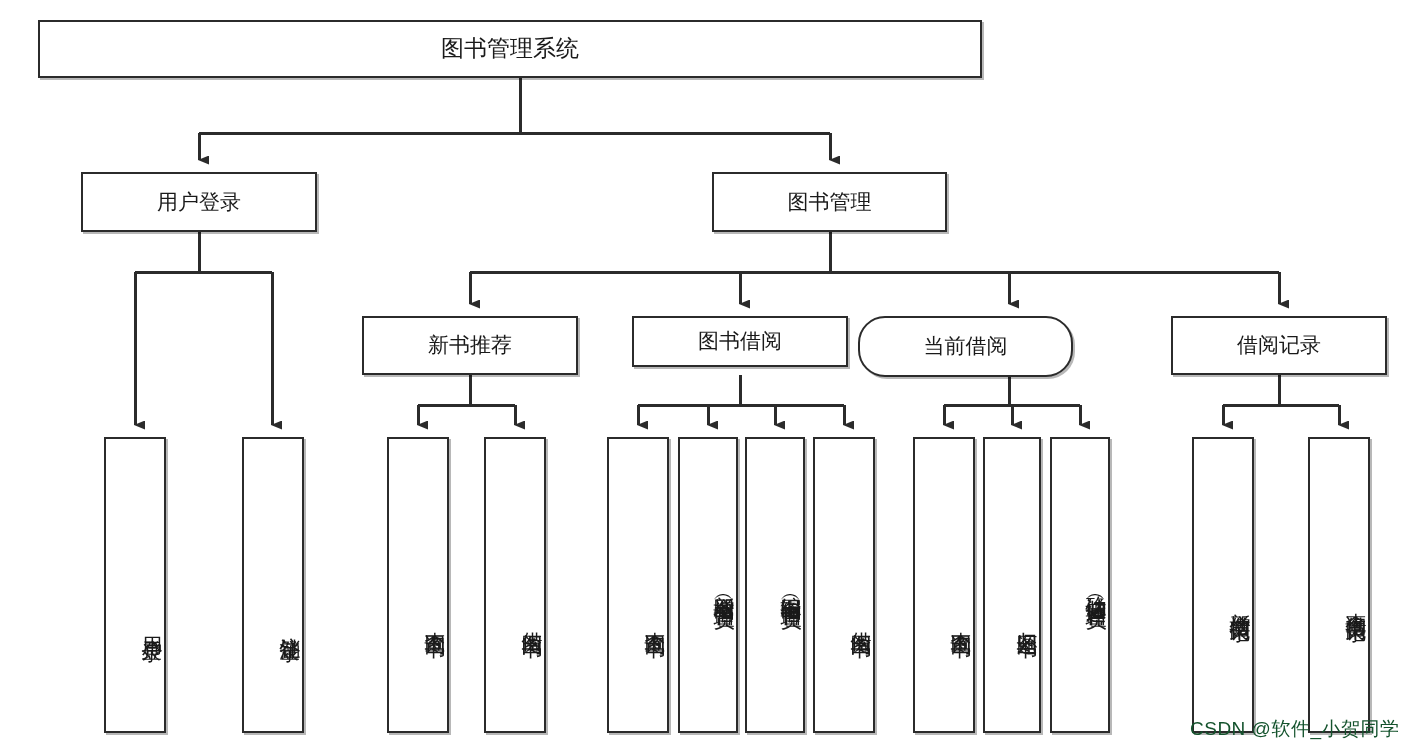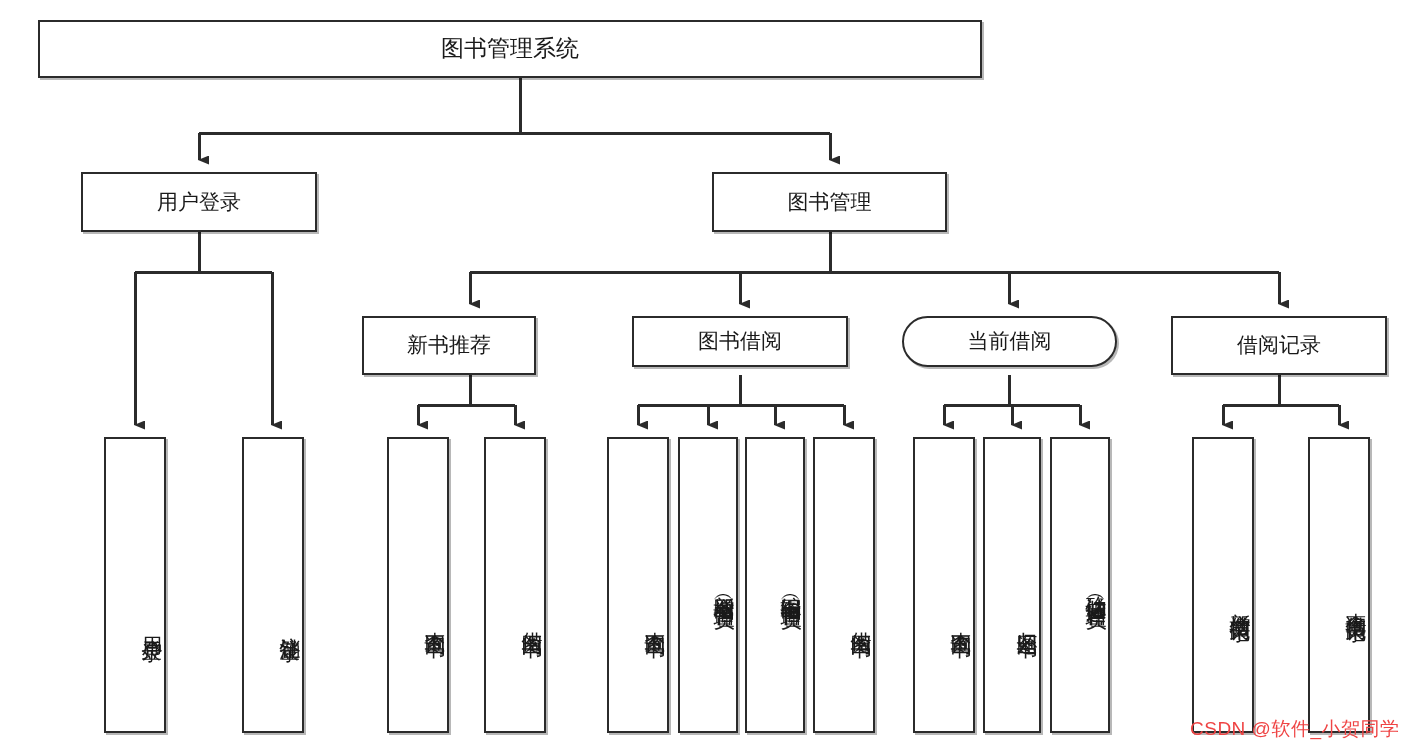--- a/index.html
+++ b/index.html
@@ -52,21 +52,21 @@
     line-height: 1.18;
     white-space: pre;
   }
   .lvl0 { font-size: 23px; }
   .lvl1 { font-size: 21px; }
   .lvl2 { font-size: 21px; }
   .lvl3 { font-size: 21px; }
   .watermark {
     position: absolute;
     font-size: 19px;
-    color: #ef4444;
+    color: #14532d;
     letter-spacing: 0.5px;
     white-space: nowrap;
     user-select: none;
   }
 </style>
 </head>
 <body>
 
 <div id="canvas">
 
@@ -124,27 +124,27 @@
     <span class="node-label">图书管理系统</span>
   </div>
 
   <div class="node horiz lvl1" style="left:81px; top:172px; width:236px; height:60px;">
     <span class="node-label">用户登录</span>
   </div>
   <div class="node horiz lvl1" style="left:712px; top:172px; width:235px; height:60px;justify-content:center;">
     <span class="node-label">图书管理</span>
   </div>
 
-  <div class="node horiz lvl2" style="left:362px; top:316px; width:174px; height:59px;">
+  <div class="node horiz lvl2" style="left:362px; top:316px; width:216px; height:59px;">
     <span class="node-label">新书推荐</span>
   </div>
   <div class="node horiz lvl2" style="left:632px; top:316px; width:216px; height:51px;">
     <span class="node-label">图书借阅</span>
   </div>
-  <div class="node horiz lvl2" style="left:902px; top:316px; width:215px; height:51px;border-radius:27px;">
+  <div class="node horiz lvl2" style="left:858px; top:316px; width:215px; height:61px;border-radius:27px;">
     <span class="node-label">当前借阅</span>
   </div>
   <div class="node horiz lvl2" style="left:1171px; top:316px; width:216px; height:59px;">
     <span class="node-label">借阅记录</span>
   </div>
 
   <div class="node vert lvl3" style="left:104px; top:437px; width:62px; height:296px; padding-top:78px;">
     <span class="node-label">用户登录</span>
   </div>
   <div class="node vert lvl3" style="left:242px; top:437px; width:62px; height:296px; padding-top:78px;">

